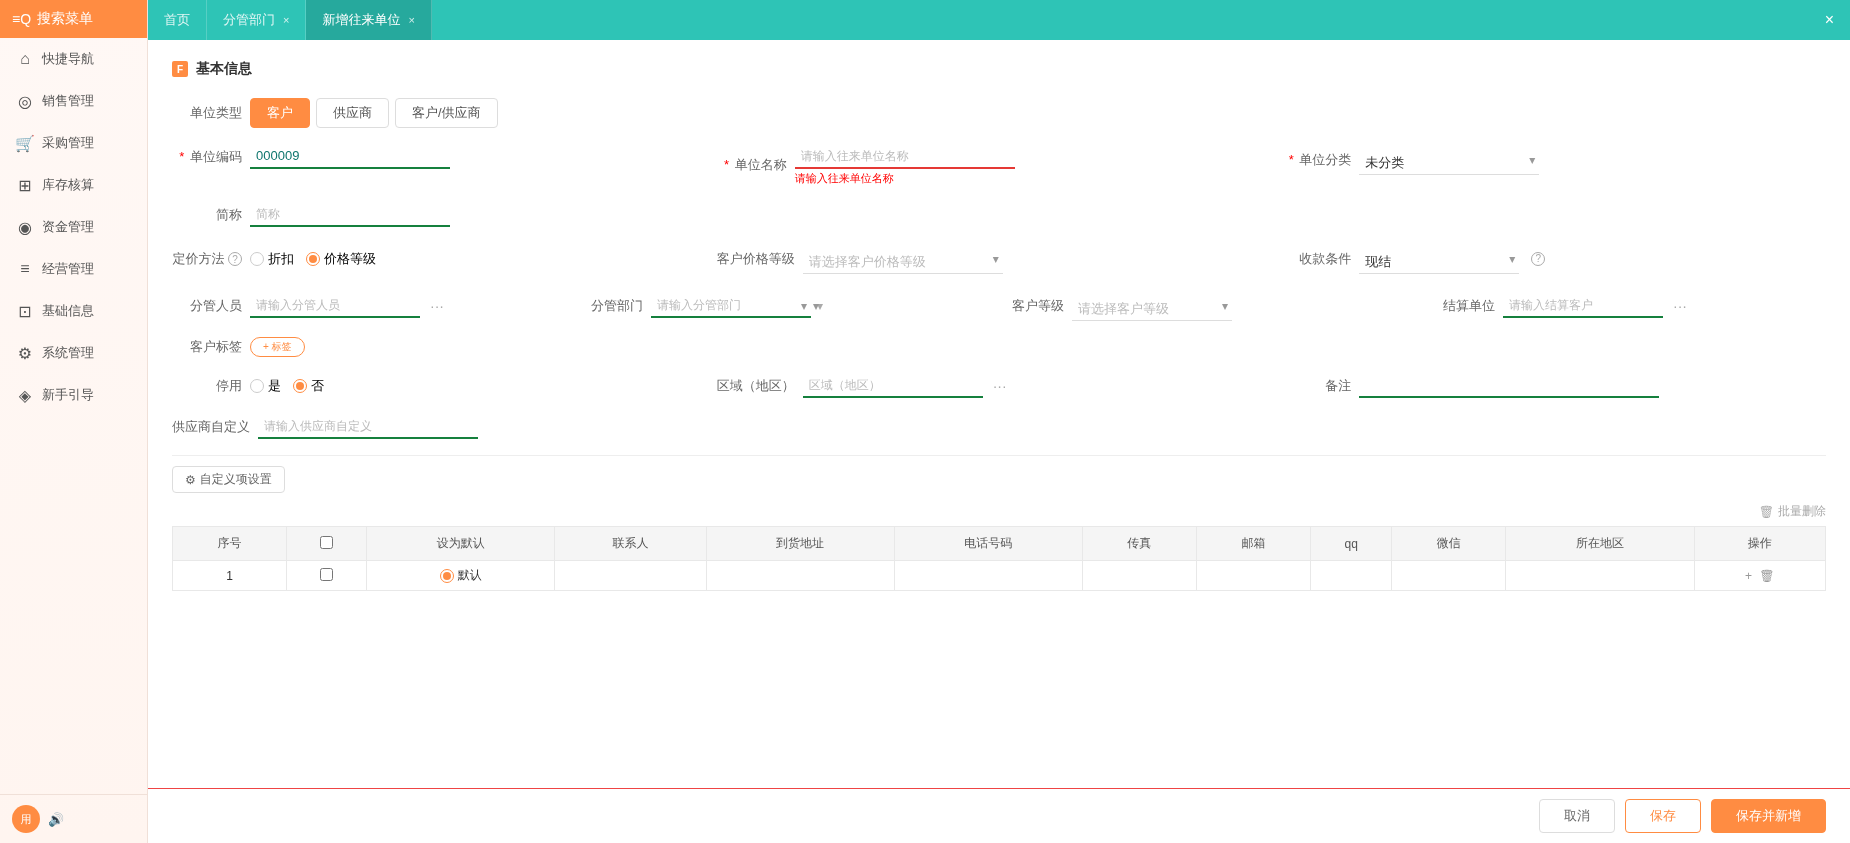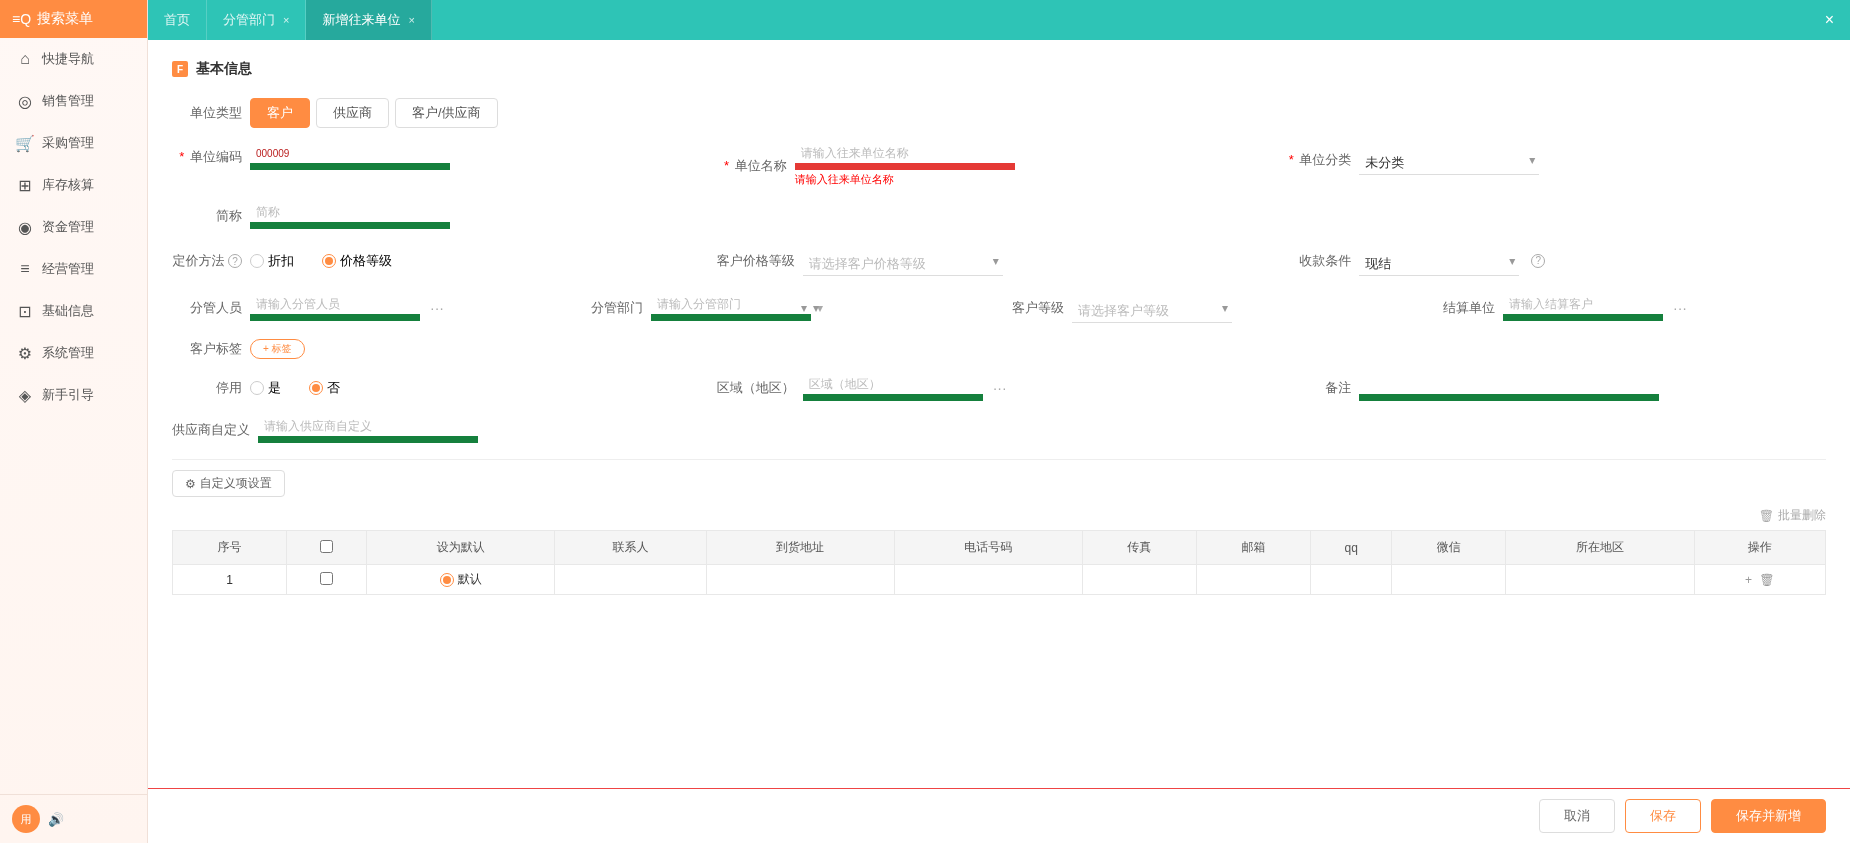--- a/index.html
+++ b/index.html
@@ -132,26 +132,26 @@
     }
     .form-label {
       color: #666;
       white-space: nowrap;
       min-width: 70px;
       text-align: right;
     }
     .required-star { color: red; margin-right: 2px; }
     .form-input {
       border: none;
-      border-bottom: 7px solid #15803d;
+      border-bottom: 2px solid #15803d;
       padding: 4px 6px;
-      font-size: 10px;
+      font-size: 13px;
       width: 180px;
       outline: none;
-      color: #b91c1c;
+      color: #0f766e;
     }
     .form-input.error { border-bottom-color: red; }
     .form-input::placeholder { color: #bbb; font-size: 12px; }
     .error-msg { color: red; font-size: 11px; margin-top: 2px; }
     .field-wrap { display: flex; flex-direction: column; }
 
     .form-select {
       border: none;
       border-bottom: 1px solid #ddd;
       padding: 4px 24px 4px 6px;
@@ -190,21 +190,21 @@
       background: white;
       color: #555;
     }
     .type-btn.active {
       background: #ff8c42;
       border-color: #ff8c42;
       color: white;
     }
 
     
-    .radio-group { display: flex; align-items: center; gap: 28px; text-align: center; }
+    .radio-group { display: flex; align-items: center; gap: 12px; text-align: center; }
     .radio-item { display: flex; align-items: center; gap: 4px; cursor: pointer; }
     .radio-circle {
       width: 14px; height: 14px; border-radius: 50%; border: 1px solid #ccc;
       display: flex; align-items: center; justify-content: center;
     }
     .radio-circle.checked { border-color: #ff8c42; }
     .radio-circle.checked::after {
       content: ''; width: 8px; height: 8px; border-radius: 50%; background: #ff8c42;
     }
 

